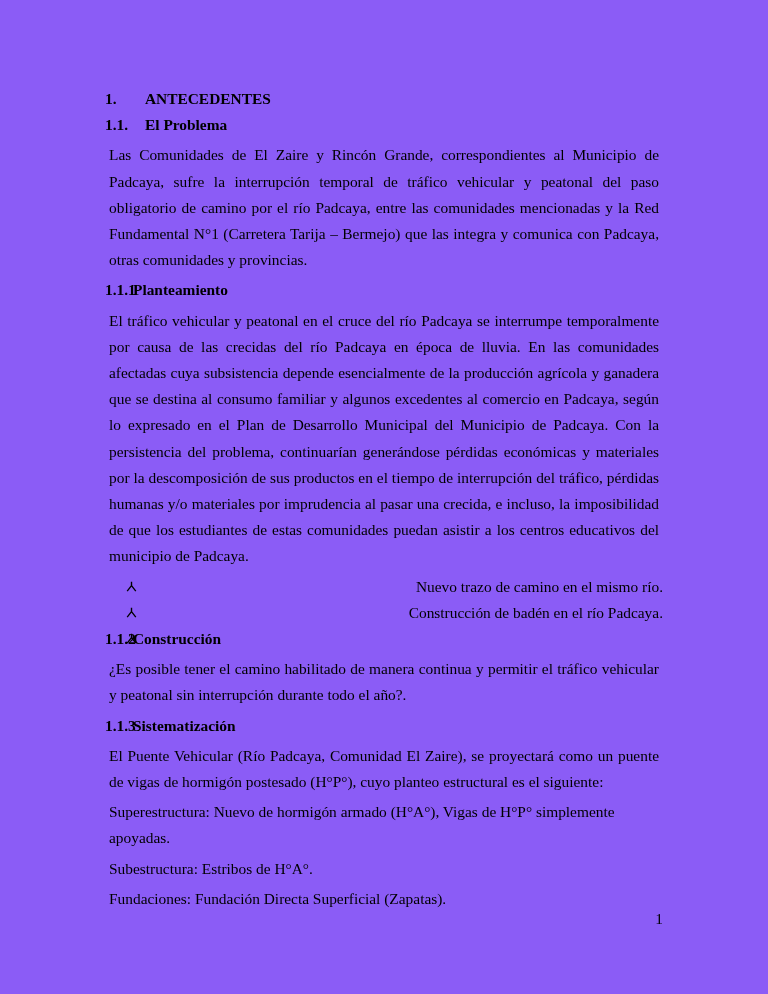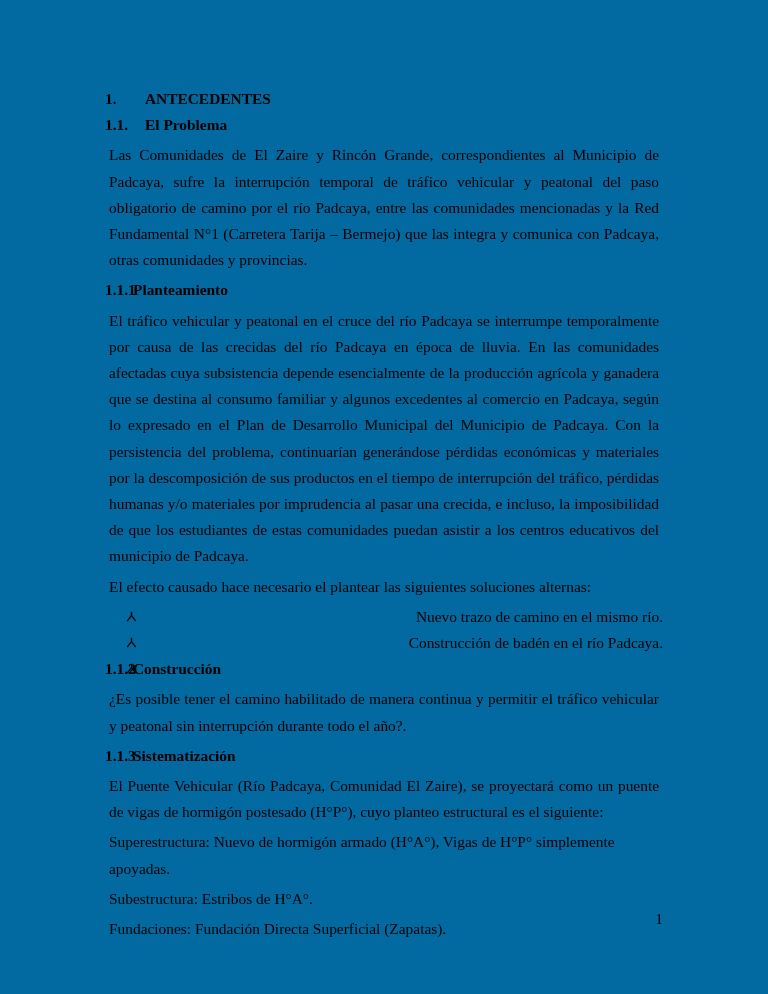--- a/index.html
+++ b/index.html
@@ -1,20 +1,20 @@
 <!DOCTYPE html>
 <html><head>
 <meta charset="utf-8">
 <style>
   html, body { margin: 0; padding: 0; background: #e8e8e8; }
   .page {
     position: relative;
     width: 768px;
     height: 994px;
-    background: #0369a1;
+    background: #8b5cf6;
     font-family: "Liberation Serif", "DejaVu Serif", serif;
     color: #000000;
     overflow: hidden;
     margin: 0 auto;
   }
   .content {
     position: absolute;
     left: 105px;
     top: 86px;
     width: 558px;
@@ -54,21 +54,20 @@
     <div class="h"><span class="hnum w40">1.</span><span>ANTECEDENTES</span></div>
 
     <div class="h"><span class="hnum w40">1.1.</span><span>El Problema</span></div>
 
     <p>Las Comunidades de El Zaire y Rincón Grande, correspondientes al Municipio de Padcaya, sufre la interrupción temporal de tráfico vehicular y peatonal del paso obligatorio de camino por el río Padcaya, entre las comunidades mencionadas y la Red Fundamental N°1 (Carretera Tarija – Bermejo) que las integra y comunica con Padcaya, otras comunidades y provincias.</p>
 
     <div class="h"><span class="hnum w28">1.1.1</span><span>Planteamiento</span></div>
 
     <p>El tráfico vehicular y peatonal en el cruce del río Padcaya se interrumpe temporalmente por causa de las crecidas del río Padcaya en época de lluvia. En las comunidades afectadas cuya subsistencia depende esencialmente de la producción agrícola y  ganadera que se destina al consumo familiar y algunos excedentes al comercio en Padcaya, según lo expresado en el Plan de Desarrollo Municipal del Municipio de Padcaya. Con la persistencia del problema, continuarían generándose pérdidas económicas y materiales por la descomposición de sus productos en el tiempo de interrupción del tráfico, pérdidas humanas y/o materiales por imprudencia al pasar una crecida, e incluso, la imposibilidad de que los estudiantes de estas comunidades puedan asistir a los centros educativos del municipio de Padcaya.</p>
 
-    <p class="noj">El efecto causado hace necesario el plantear las siguientes soluciones alternas:</p>
 
     <ul class="bullets">
       <li>
         <span class="bmark"><svg width="11" height="11" viewBox="0 0 12 12">
               <path d="M6 0.8 L6 5 L1.3 11 M6 5 L10.7 11" fill="none" stroke="#000000" stroke-width="1.5"></path>
             </svg></span>
         <span>Nuevo trazo de camino en el mismo río.</span>
       </li>
       <li>
         <span class="bmark"><svg width="11" height="11" viewBox="0 0 12 12">

